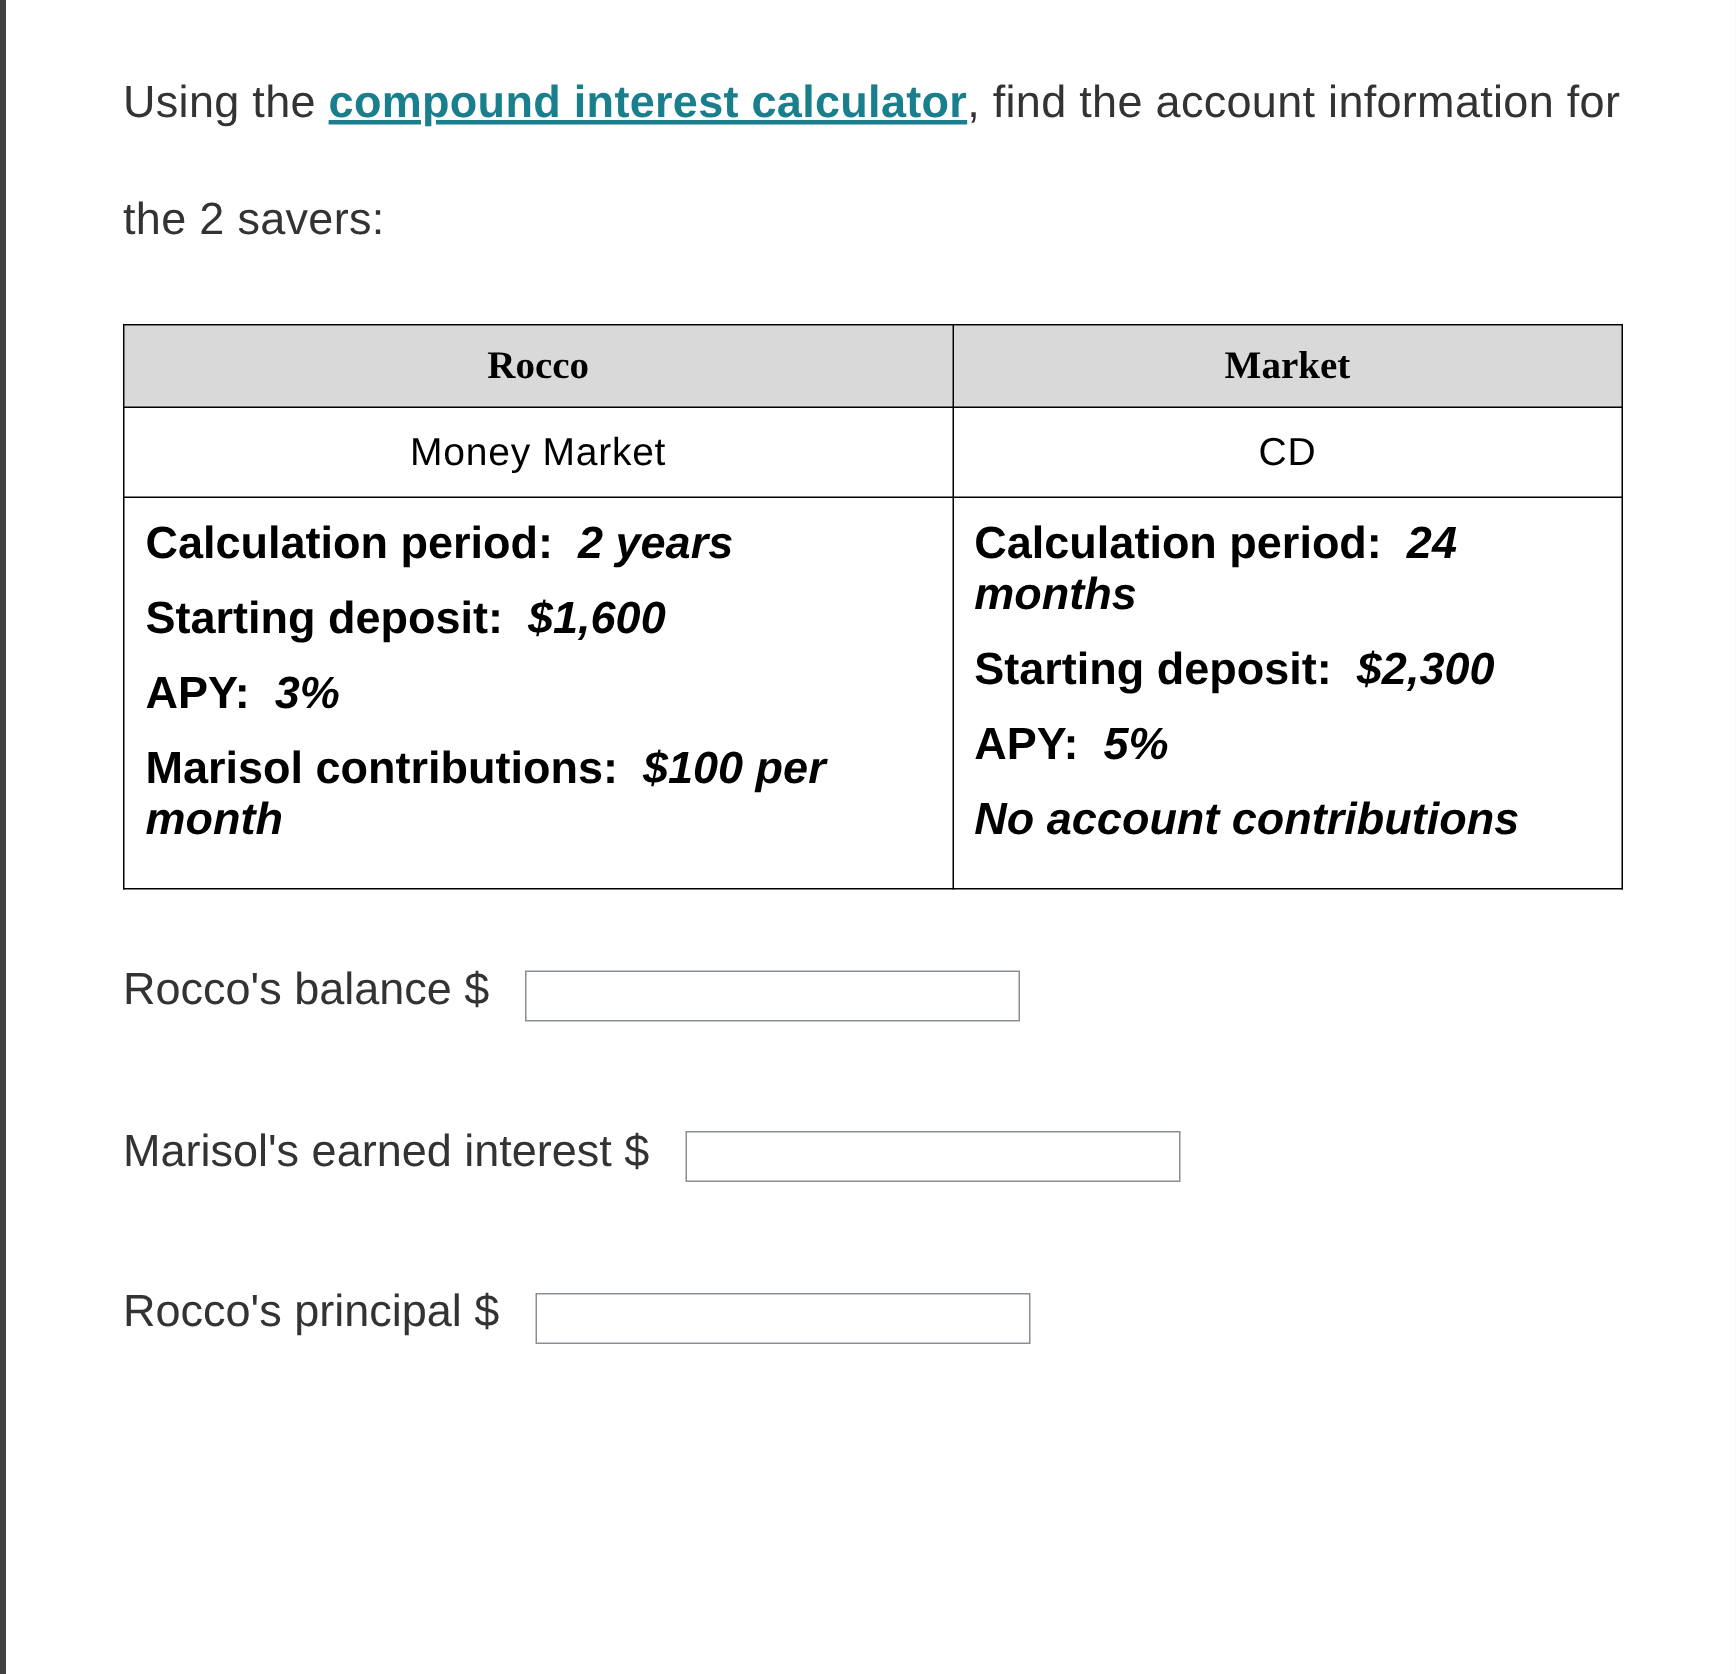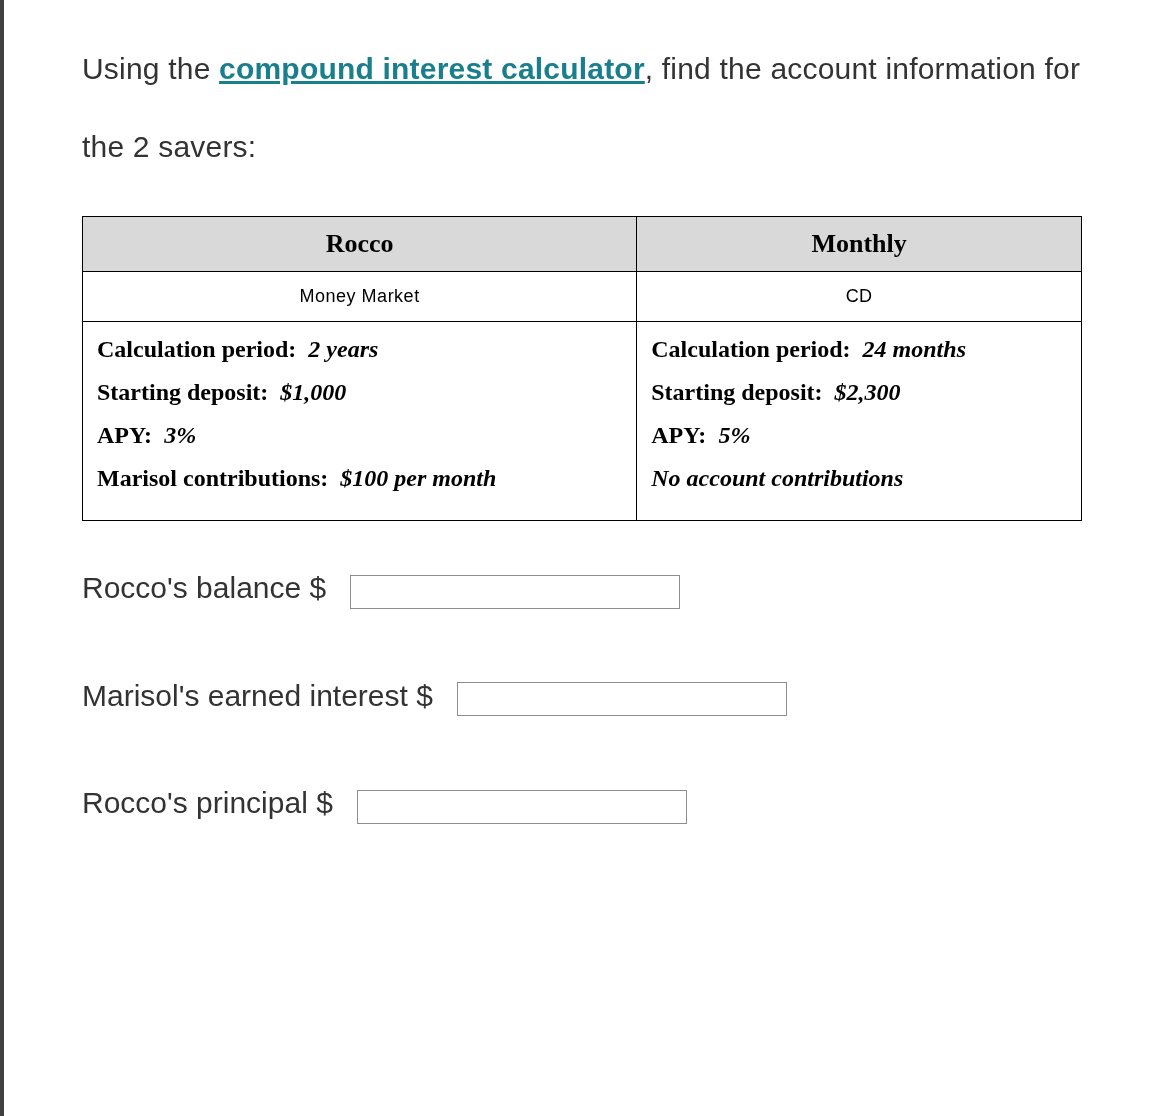--- a/index.html
+++ b/index.html
@@ -42,35 +42,35 @@
       font-weight: bold;
       font-size: 26px;
       padding: 12px 0;
       text-align: center;
     }
     table.savers td.account-type {
       border: 1px solid #000;
       border-top: 1px solid #000;
       font-family: Impact, "Arial Black", sans-serif;
       font-weight: normal;
-      font-size: 18px;
+      font-size: 26px;
       text-align: center;
       padding: 14px 0;
       letter-spacing: 0.5px;
     }
     table.savers td.details {
       border-left: 1px solid #000;
       border-right: 1px solid #000;
       border-bottom: 1px solid #000;
       vertical-align: top;
       padding: 0;
     }
     .detail-inner {
-      font-family: Liberation Serif, serif;
-      font-size: 24px;
+      font-family: Liberation Sans, sans-serif;
+      font-size: 30px;
       padding: 4px 14px 12px 14px;
     }
     .detail-inner p {
       margin: 10px 0 16px 0;
     }
     .detail-inner .label {
       font-weight: bold;
     }
     .detail-inner .value {
       font-style: italic;
@@ -102,36 +102,36 @@
 <div class="container">
 
   <div class="intro">
     <span>Using the </span><a href="#">compound interest calculator</a><span>, find the account information for the 2 savers:</span>
   </div>
 
   <table class="savers">
     <tbody>
         <tr>
       <th class="name-header">Rocco</th>
-      <th class="name-header">Monthly</th>
+      <th class="name-header">Market</th>
     </tr>
     <tr>
       <td class="account-type">Money Market</td>
       <td class="account-type">CD</td>
     </tr>
     <tr>
       <td class="details">
         <div class="detail-inner">
           <p>
             <span class="label">Calculation period:</span>
             &nbsp;<span class="value">2 years</span>
           </p>
           <p>
             <span class="label">Starting deposit:</span>
-            &nbsp;<span class="value">$1,000</span>
+            &nbsp;<span class="value">$1,600</span>
           </p>
           <p>
             <span class="label">APY:</span>
             &nbsp;<span class="value">3%</span>
           </p>
           <p>
             <span class="label">Marisol contributions:</span>
             &nbsp;<span class="value">$100 per month</span>
           </p>
         </div>

